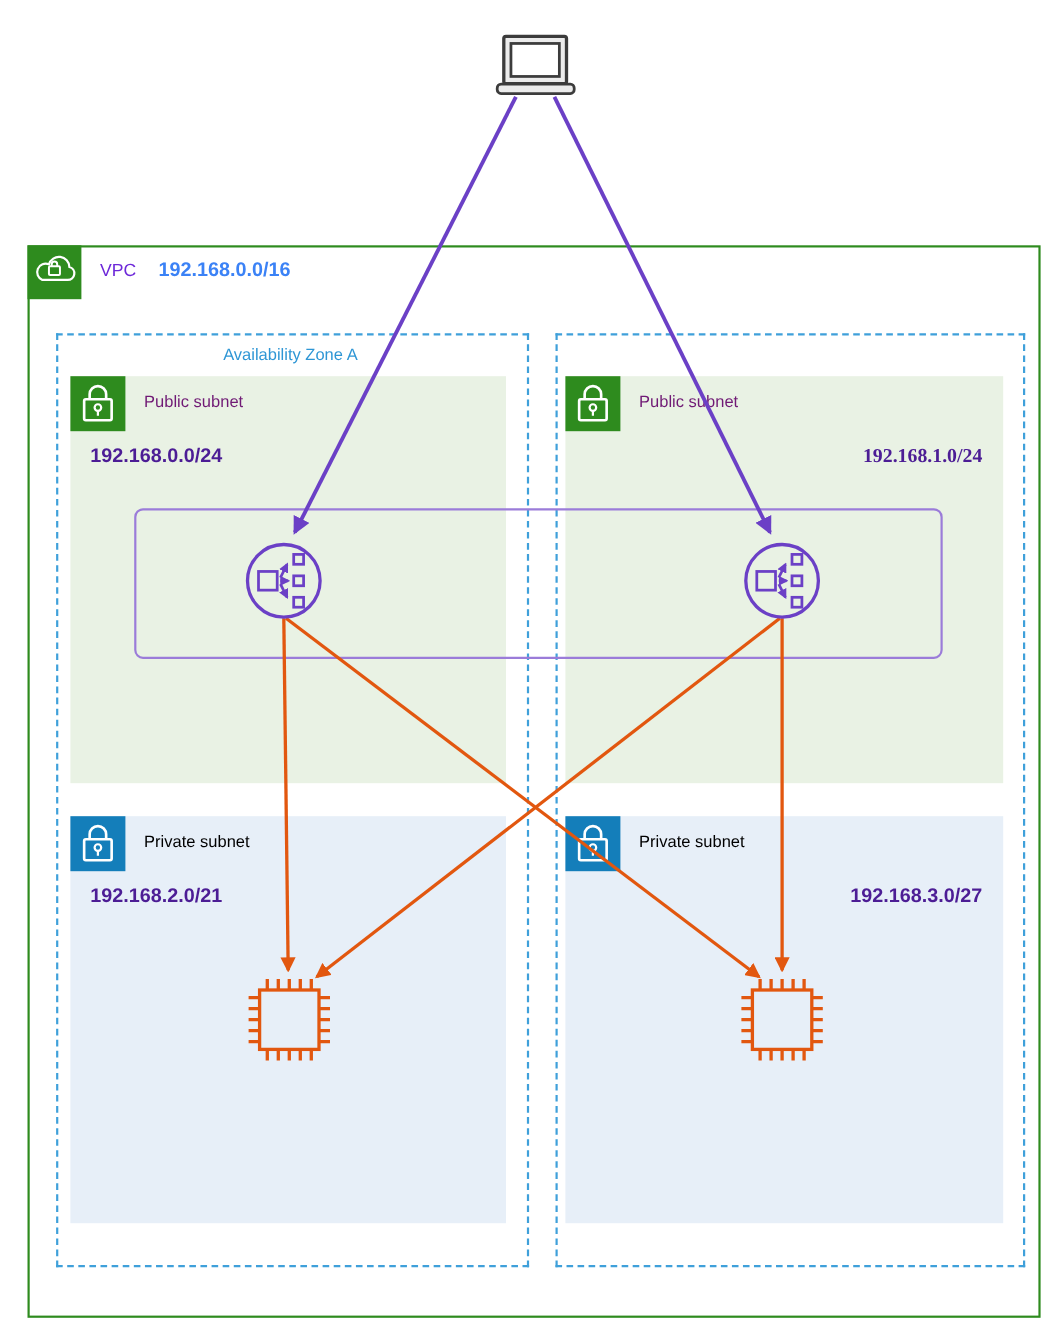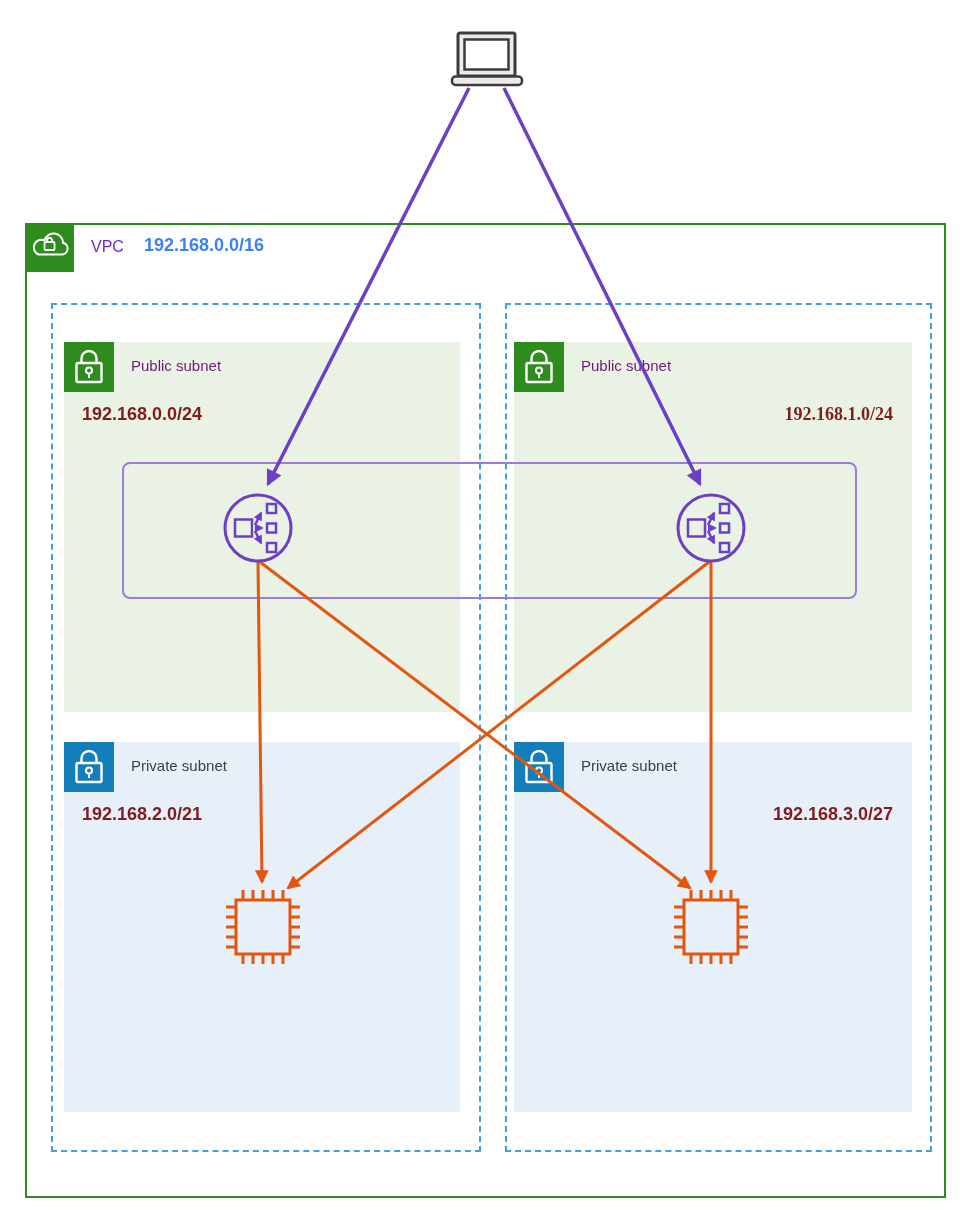--- a/index.html
+++ b/index.html
@@ -26,41 +26,42 @@
   .sn-c-pub{left:514px;top:342px;width:398px;}
   .sn-a-priv{left:64px;top:742px;}
   .sn-c-priv{left:514px;top:742px;width:398px;}
   .sn-icon{width:50px;height:50px;}
   .sn-icon.green{background:#2E8B1E;}
   .sn-icon.blue{background:#147EBA;}
   .i-a-pub{left:64px;top:342px;} .i-c-pub{left:514px;top:342px;}
   .i-a-priv{left:64px;top:742px;} .i-c-priv{left:514px;top:742px;}
   .sn-label{font-size:15px;}
   .sn-label.green{color:#701a75;}
-  .sn-label.blue{color:#404040;}
+  .sn-label.blue{color:#000000;}
   .l-a-pub{left:131px;top:357px;} .l-c-pub{left:581px;top:357px;}
   .l-a-priv{left:131px;top:757px;} .l-c-priv{left:581px;top:757px;}
-  .cidr{font-size:18px;font-weight:bold;color:#7f1d1d;}
+  .cidr{font-size:18px;font-weight:bold;color:#4c1d95;}
   .c-a-pub{left:82px;top:404px;} .c-c-pub{right:67px;top:404px;font-family:Liberation Serif, serif;}
   .c-a-priv{left:82px;top:804px;} .c-c-priv{right:67px;top:804px;}
   
   .nlb-box{left:122px;top:462px;width:731px;height:133px;border:2px solid #9B7CD9;border-radius:8px;background:transparent;}
   .nlb-label{left:122px;top:598px;width:731px;text-align:center;font-size:26px;color:#7C4BD1;}
   
   #overlay{position:absolute;left:0;top:0;width:960px;height:1217px;pointer-events:none;}
 </style>
 </head>
 <body>
 
 <div id="canvas">
 
   <div class="abs vpc-box"></div>
 
   <div class="abs az az-a"></div>
   <div class="abs az az-c"></div>
+  <div class="abs az-name a">Availability Zone A</div>
 
   <div class="abs subnet pub sn-a-pub"></div>
   <div class="abs subnet pub sn-c-pub"></div>
   <div class="abs subnet priv sn-a-priv"></div>
   <div class="abs subnet priv sn-c-priv"></div>
 
   <div class="abs sn-icon green i-a-pub">
     <svg width="50" height="50" viewBox="0 0 50 50">
       <path d="M17.5 21 v-4.5 a7.5 7.5 0 0 1 15 0 V21" fill="none" stroke="#fff" stroke-width="2.4"></path>
       <rect x="12.5" y="21" width="25" height="19" rx="1.5" fill="none" stroke="#fff" stroke-width="2.4"></rect>

